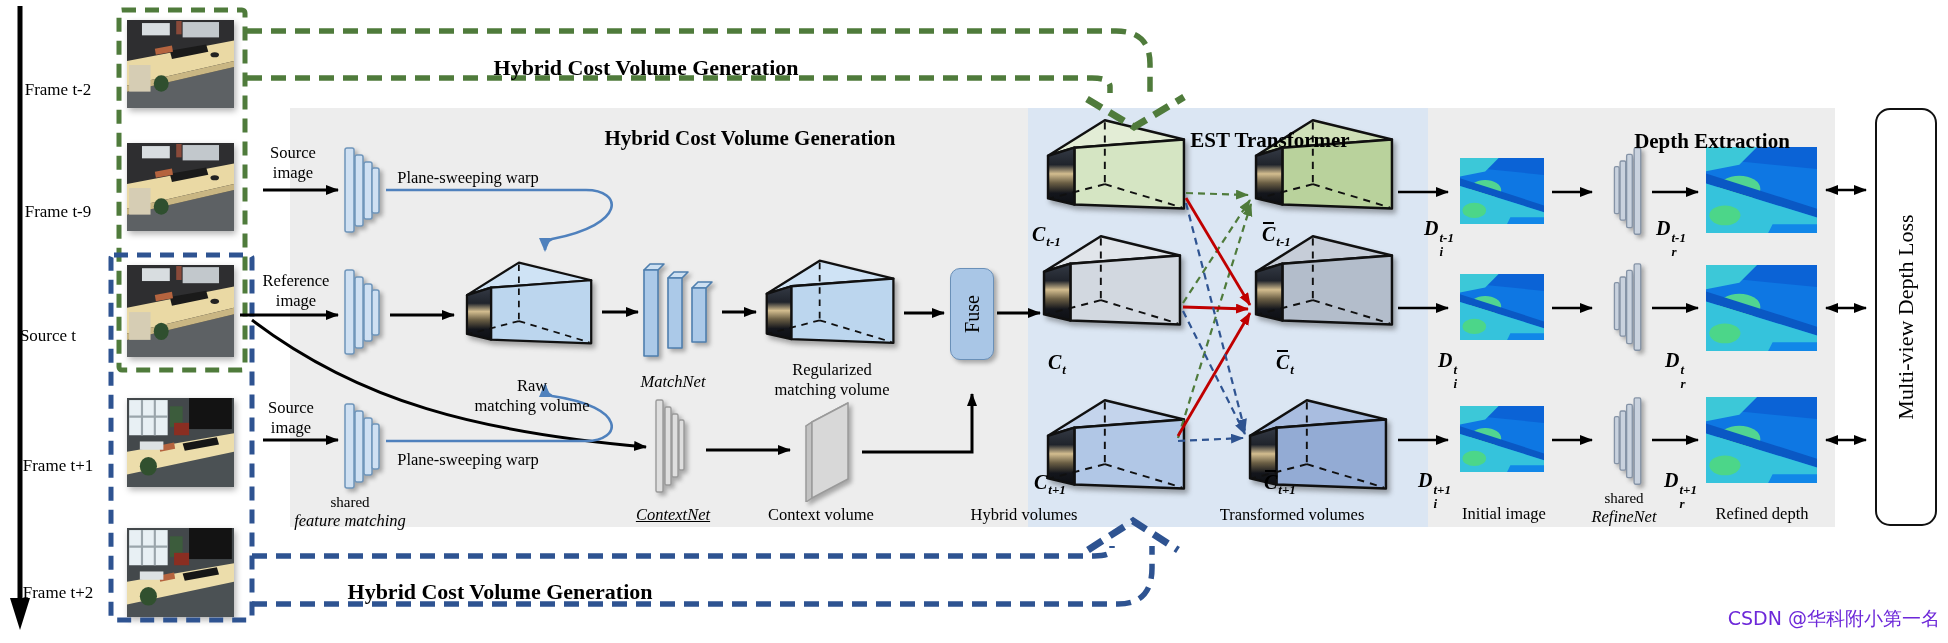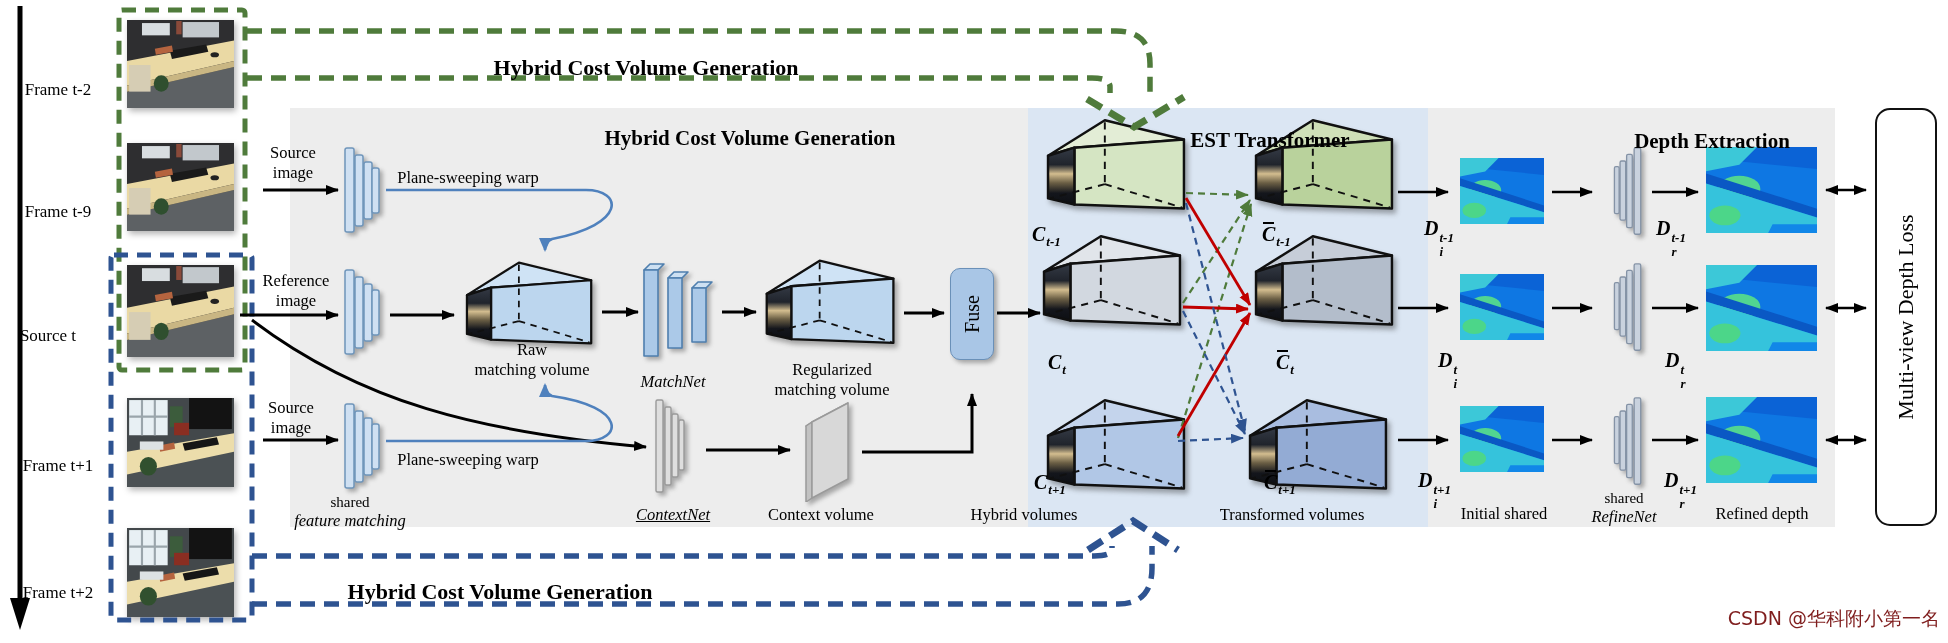--- a/index.html
+++ b/index.html
@@ -32,21 +32,21 @@
   .warp{stroke:#4f81bd;stroke-width:2.6;fill:none;}
   .gth{stroke:#4f7b3b;stroke-width:2.2;stroke-dasharray:7 5;fill:none;}
   .rth{stroke:#c00000;stroke-width:2.8;fill:none;}
   .bth{stroke:#2e5391;stroke-width:2.2;stroke-dasharray:7 5;fill:none;}
   .fusebox{position:absolute;left:950px;top:268px;width:42px;height:90px;background:#a9c6e6;
            border:1.6px solid #6a90b8;border-radius:10px;z-index:3;box-shadow:3px 3px 4px rgba(60,60,60,.4);}
   .rot{position:absolute;left:50%;top:50%;transform:translate(-50%,-50%) rotate(-90deg);white-space:nowrap;}
   .lossbox{position:absolute;left:1875px;top:108px;width:58px;height:414px;background:#fff;
            border:2.6px solid #111;border-radius:15px;z-index:3;}
   .watermark{position:absolute;right:8px;top:606px;font-family:"DejaVu Sans","Liberation Sans",sans-serif;
-             font-size:19px;color:#7f1d1d;z-index:7;}
+             font-size:19px;color:#6d28d9;z-index:7;}
 </style>
 </head>
 <body>
 
 <div id="canvas">
 
   <svg width="0" height="0" style="position:absolute" aria-hidden="true">
     <defs>
       <linearGradient id="phg" x1="0" y1="0" x2="0" y2="1">
         <stop offset="0" stop-color="#343a45"></stop>
@@ -342,21 +342,21 @@
 
   <div class="lbl wrap" style="left:293px;top:143px;width:64px;">Source image</div>
   <div class="lbl" style="left:468px;top:168px;">Plane-sweeping warp</div>
   <div class="lbl wrap" style="left:296px;top:271px;width:86px;">Reference image</div>
   <div class="lbl wrap" style="left:291px;top:398px;width:64px;">Source image</div>
   <div class="lbl" style="left:468px;top:450px;">Plane-sweeping warp</div>
   <div class="lbl" style="left:350px;top:493px;">
     <div class="sm">shared</div>
     <div class="it">feature matching</div>
   </div>
-  <div class="lbl" style="left:532px;top:340px;">
+  <div class="lbl" style="left:532px;top:376px;">
     <div>Raw</div>
     <div>matching volume</div>
   </div>
   <div class="lbl it" style="left:673px;top:372px;">MatchNet</div>
   <div class="lbl" style="left:832px;top:360px;">
     <div>Regularized</div>
     <div>matching volume</div>
   </div>
   <div class="lbl it" style="left:673px;top:505px;text-decoration:underline;">ContextNet</div>
   <div class="lbl" style="left:821px;top:505px;">Context volume</div>
@@ -388,21 +388,21 @@
       </span></span>
   <span class="math" style="left:1418px;top:470px;"><span>D</span><span class="ss">
         <span>t+1</span>
         <span>i</span>
       </span></span>
   <span class="math" style="left:1664px;top:470px;"><span>D</span><span class="ss">
         <span>t+1</span>
         <span>r</span>
       </span></span>
 
-  <div class="lbl" style="left:1504px;top:504px;">Initial shared</div>
+  <div class="lbl" style="left:1504px;top:504px;">Initial image</div>
   <div class="lbl" style="left:1624px;top:489px;">
     <div class="sm">shared</div>
     <div class="it">RefineNet</div>
   </div>
   <div class="lbl" style="left:1762px;top:504px;">Refined depth</div>
 
   <div class="watermark">CSDN @华科附小第一名</div>
 </div>
 
 </body></html>

